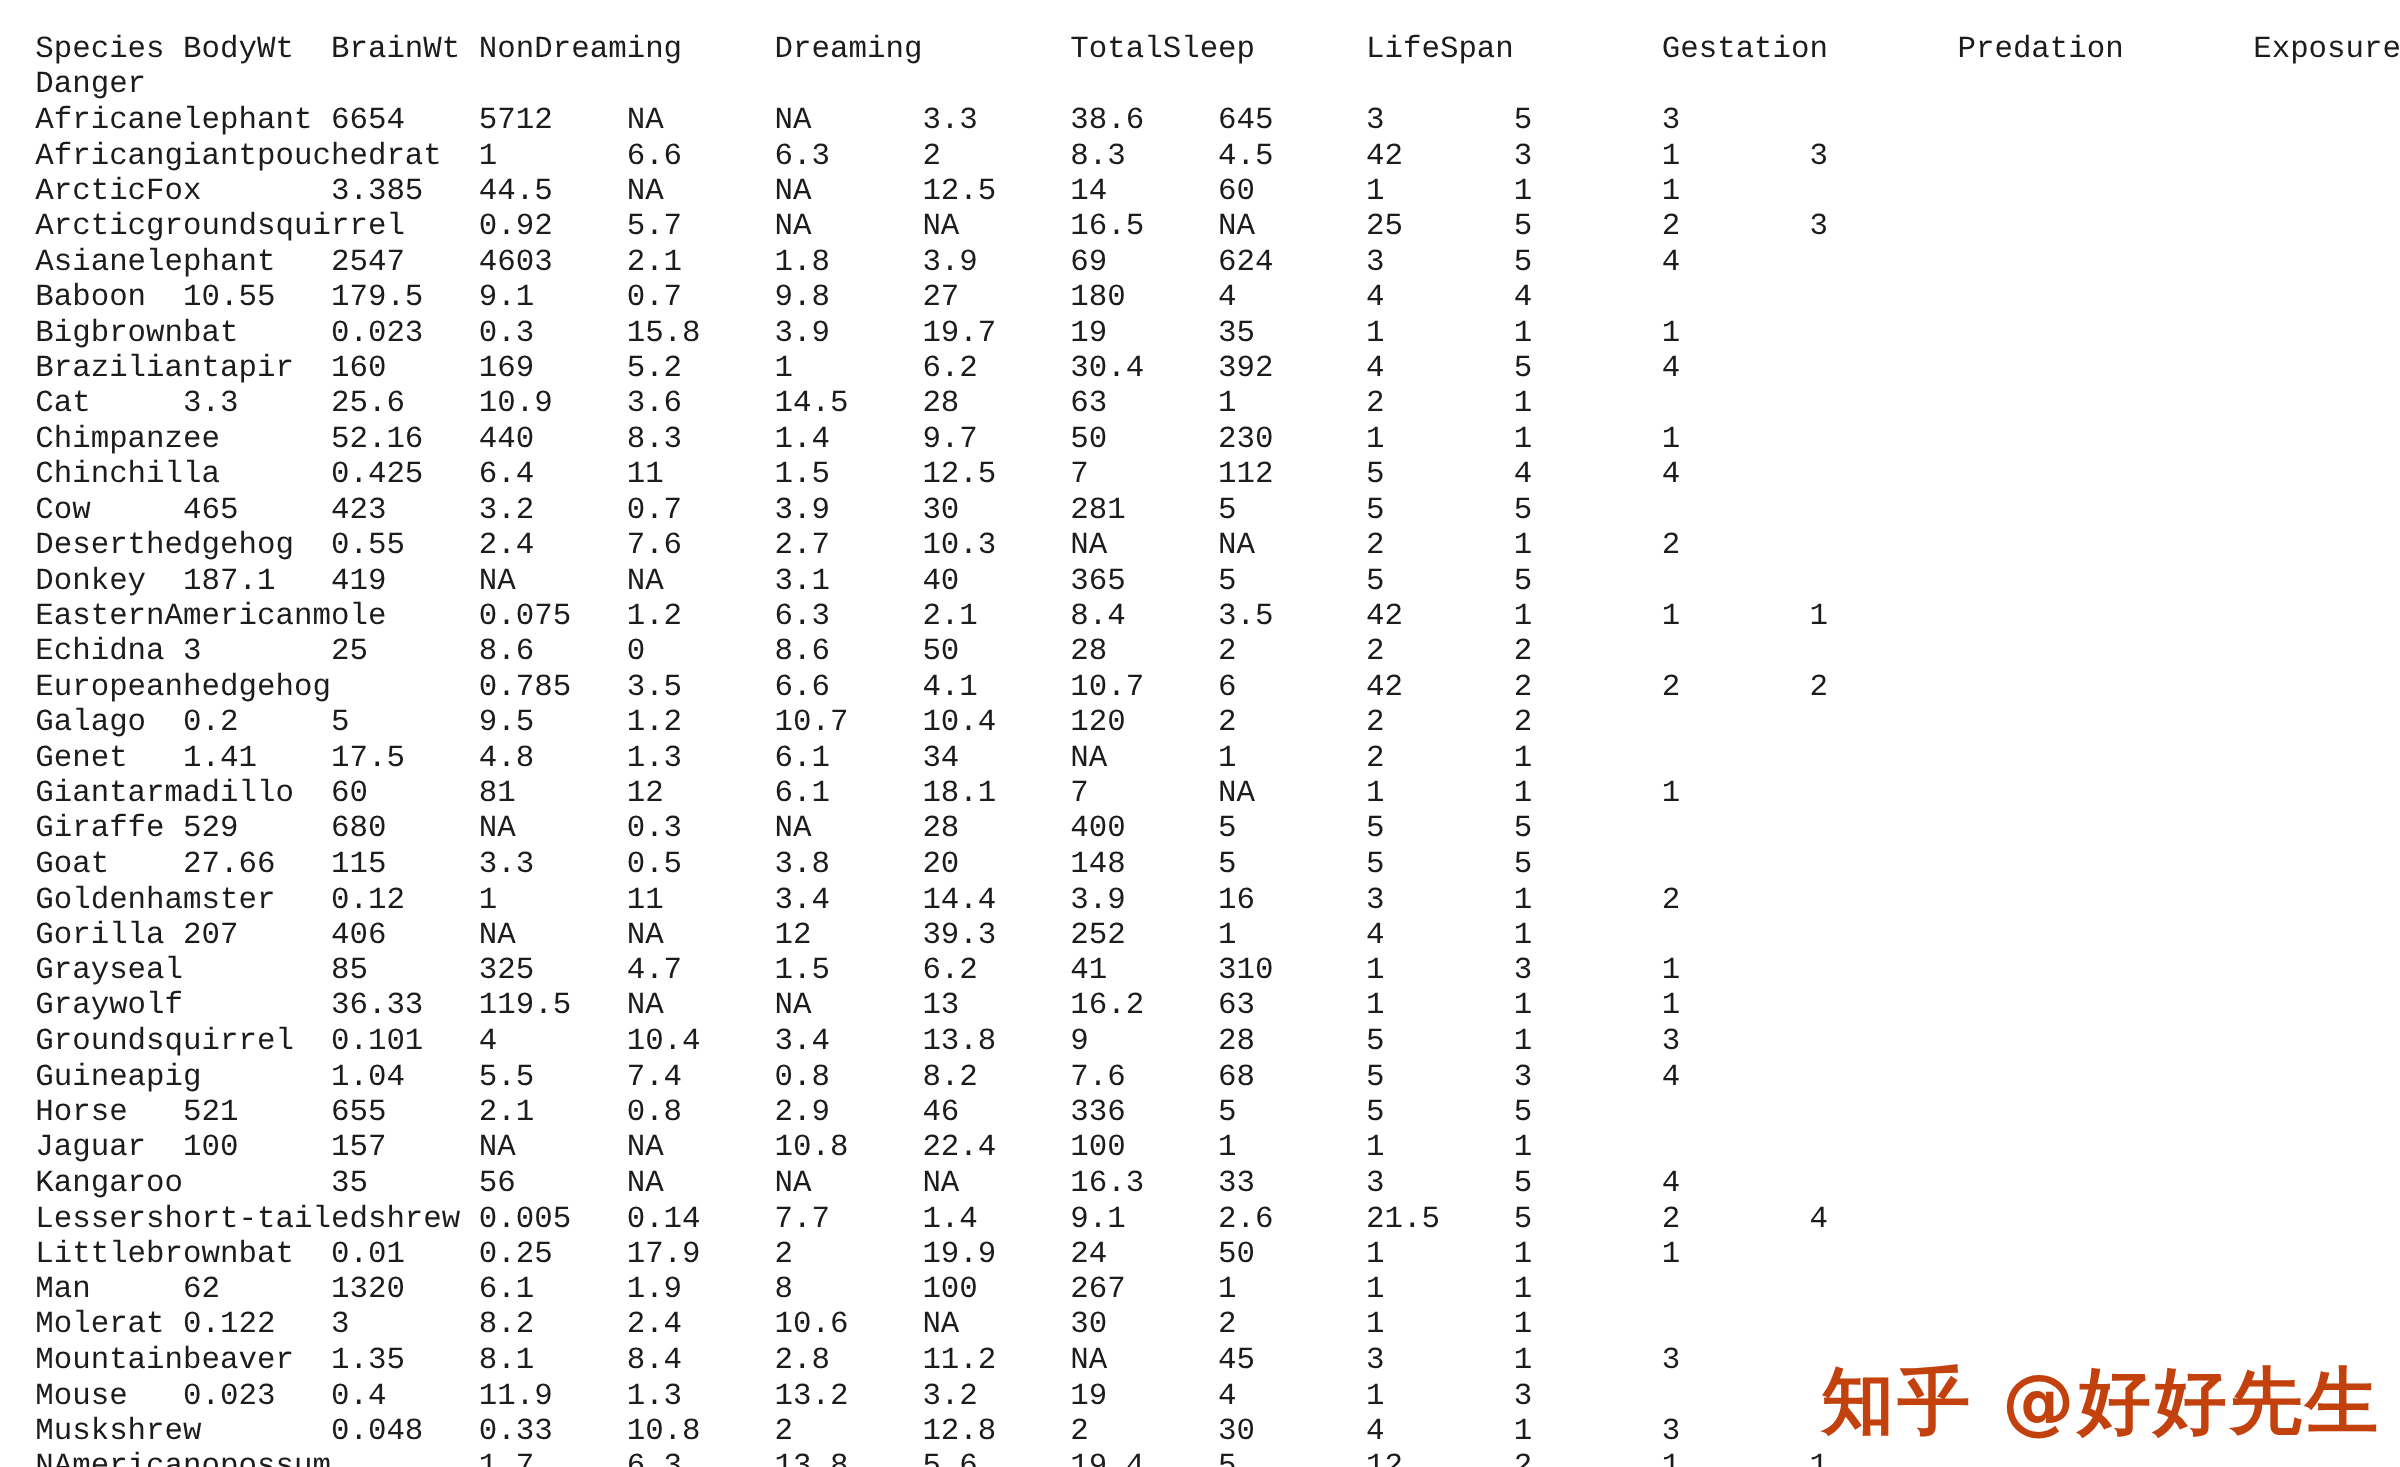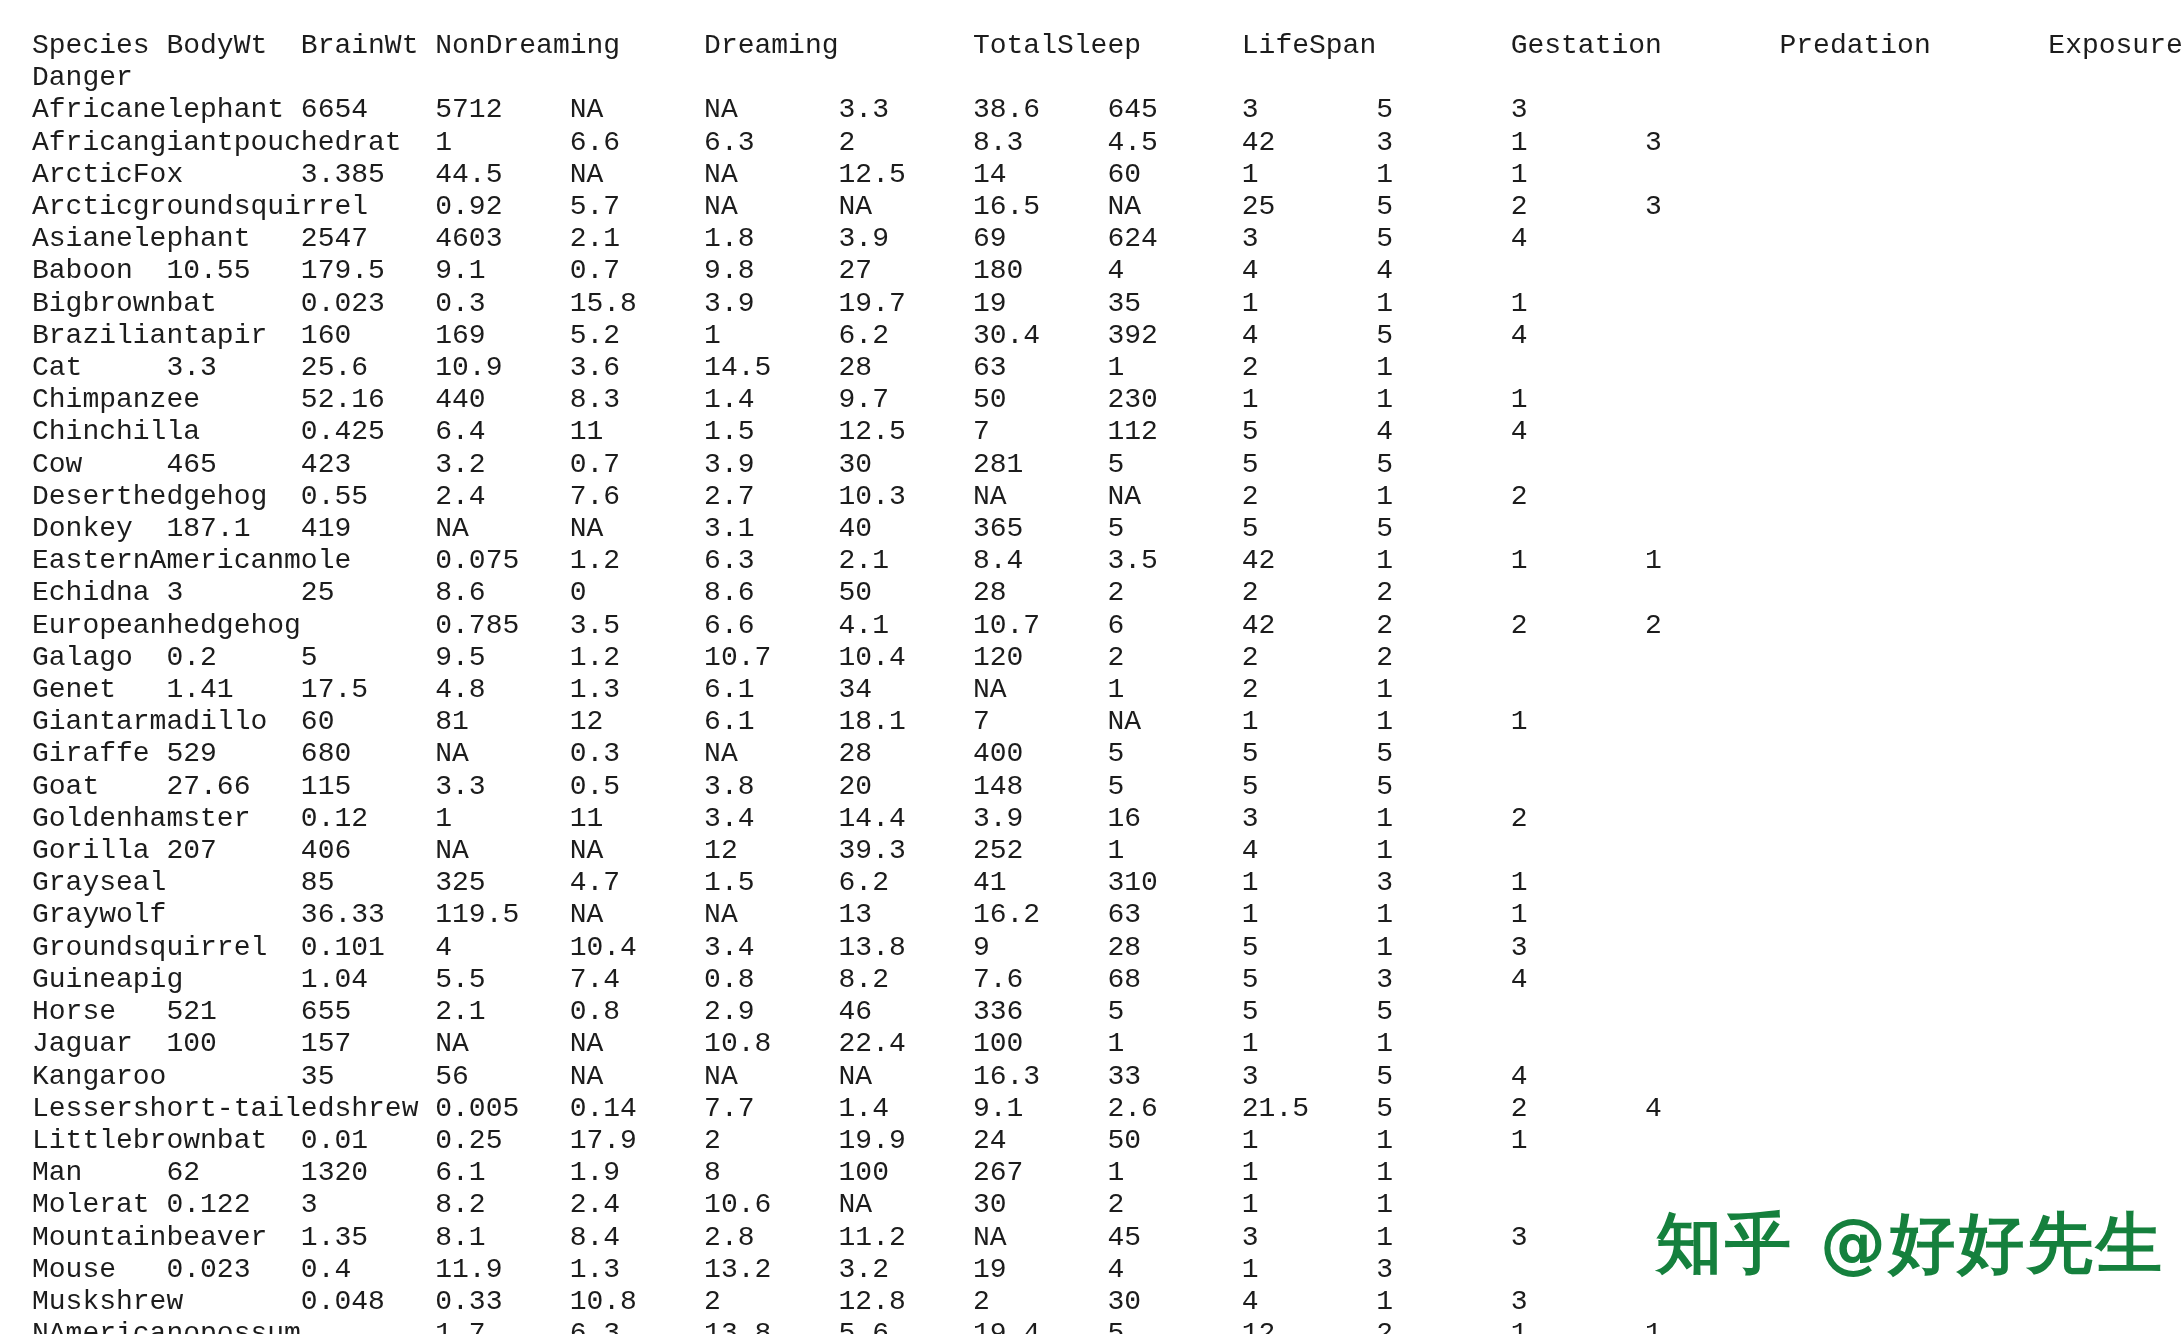--- a/index.html
+++ b/index.html
@@ -35,14 +35,14 @@
     letter-spacing: 3px;
     white-space: nowrap;
     user-select: none;
   }
 </style>
 </head>
 <body style="background: rgb(255, 255, 255);">
 
 <div class="console">
   <pre class="table" id="sleep-table" style="color: rgb(28, 28, 28);"><div>Species	BodyWt	BrainWt	NonDreaming	Dreaming	TotalSleep	LifeSpan	Gestation	Predation	Exposure</div><div>Danger</div><div>Africanelephant	6654	5712	NA	NA	3.3	38.6	645	3	5	3</div><div>Africangiantpouchedrat	1	6.6	6.3	2	8.3	4.5	42	3	1	3</div><div>ArcticFox	3.385	44.5	NA	NA	12.5	14	60	1	1	1</div><div>Arcticgroundsquirrel	0.92	5.7	NA	NA	16.5	NA	25	5	2	3</div><div>Asianelephant	2547	4603	2.1	1.8	3.9	69	624	3	5	4</div><div>Baboon	10.55	179.5	9.1	0.7	9.8	27	180	4	4	4</div><div>Bigbrownbat	0.023	0.3	15.8	3.9	19.7	19	35	1	1	1</div><div>Braziliantapir	160	169	5.2	1	6.2	30.4	392	4	5	4</div><div>Cat	3.3	25.6	10.9	3.6	14.5	28	63	1	2	1</div><div>Chimpanzee	52.16	440	8.3	1.4	9.7	50	230	1	1	1</div><div>Chinchilla	0.425	6.4	11	1.5	12.5	7	112	5	4	4</div><div>Cow	465	423	3.2	0.7	3.9	30	281	5	5	5</div><div>Deserthedgehog	0.55	2.4	7.6	2.7	10.3	NA	NA	2	1	2</div><div>Donkey	187.1	419	NA	NA	3.1	40	365	5	5	5</div><div>EasternAmericanmole	0.075	1.2	6.3	2.1	8.4	3.5	42	1	1	1</div><div>Echidna	3	25	8.6	0	8.6	50	28	2	2	2</div><div>Europeanhedgehog	0.785	3.5	6.6	4.1	10.7	6	42	2	2	2</div><div>Galago	0.2	5	9.5	1.2	10.7	10.4	120	2	2	2</div><div>Genet	1.41	17.5	4.8	1.3	6.1	34	NA	1	2	1</div><div>Giantarmadillo	60	81	12	6.1	18.1	7	NA	1	1	1</div><div>Giraffe	529	680	NA	0.3	NA	28	400	5	5	5</div><div>Goat	27.66	115	3.3	0.5	3.8	20	148	5	5	5</div><div>Goldenhamster	0.12	1	11	3.4	14.4	3.9	16	3	1	2</div><div>Gorilla	207	406	NA	NA	12	39.3	252	1	4	1</div><div>Grayseal	85	325	4.7	1.5	6.2	41	310	1	3	1</div><div>Graywolf	36.33	119.5	NA	NA	13	16.2	63	1	1	1</div><div>Groundsquirrel	0.101	4	10.4	3.4	13.8	9	28	5	1	3</div><div>Guineapig	1.04	5.5	7.4	0.8	8.2	7.6	68	5	3	4</div><div>Horse	521	655	2.1	0.8	2.9	46	336	5	5	5</div><div>Jaguar	100	157	NA	NA	10.8	22.4	100	1	1	1</div><div>Kangaroo	35	56	NA	NA	NA	16.3	33	3	5	4</div><div>Lessershort-tailedshrew	0.005	0.14	7.7	1.4	9.1	2.6	21.5	5	2	4</div><div>Littlebrownbat	0.01	0.25	17.9	2	19.9	24	50	1	1	1</div><div>Man	62	1320	6.1	1.9	8	100	267	1	1	1</div><div>Molerat	0.122	3	8.2	2.4	10.6	NA	30	2	1	1</div><div>Mountainbeaver	1.35	8.1	8.4	2.8	11.2	NA	45	3	1	3</div><div>Mouse	0.023	0.4	11.9	1.3	13.2	3.2	19	4	1	3</div><div>Muskshrew	0.048	0.33	10.8	2	12.8	2	30	4	1	3</div><div>NAmericanopossum	1.7	6.3	13.8	5.6	19.4	5	12	2	1	1</div></pre>
-  <div class="watermark" style="color: #15803d;">知乎 @好好先生</div>
+  <div class="watermark" style="color: #c2410c; margin-top: 30px;">知乎 @好好先生</div>
 </div>
 
 </body></html>

